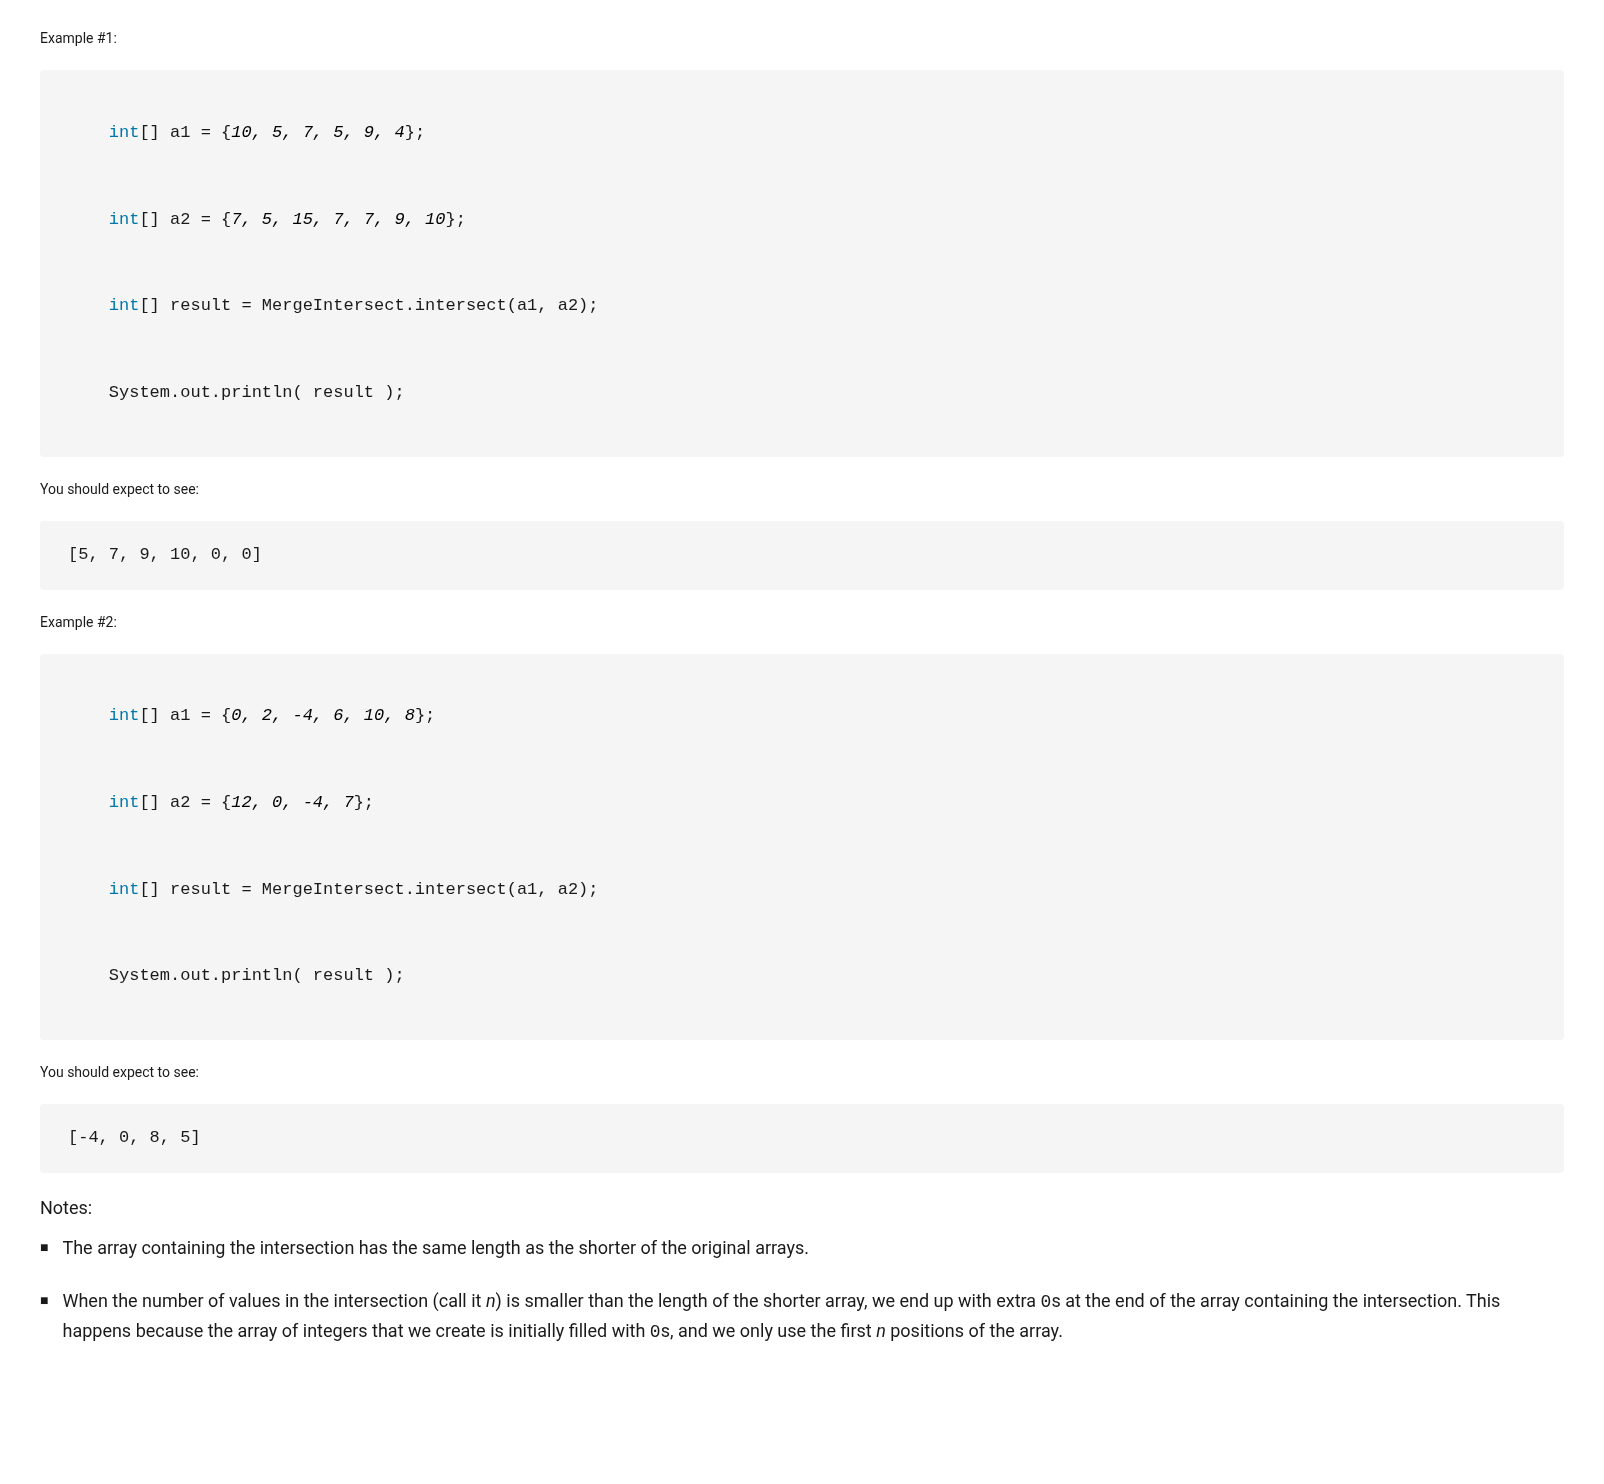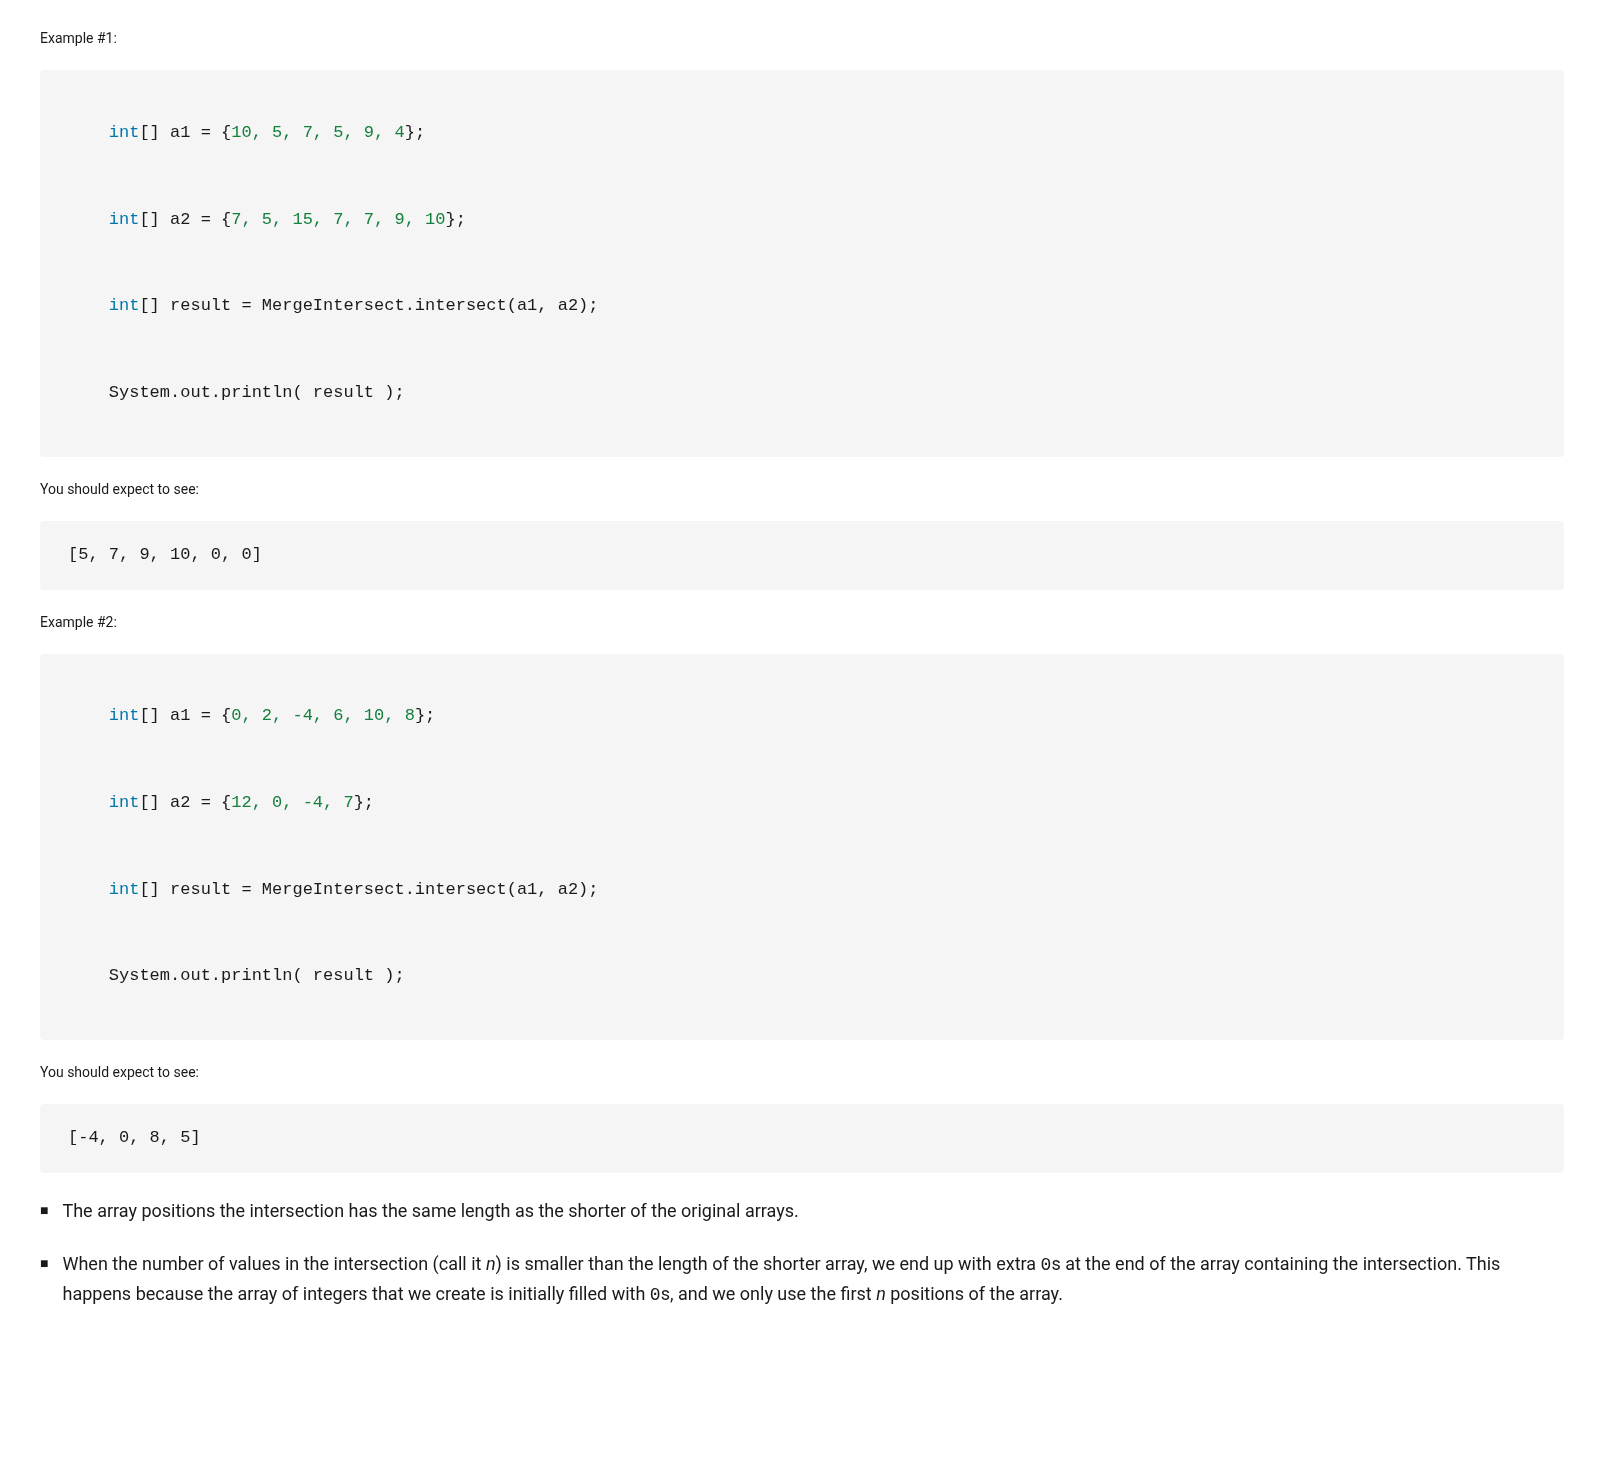--- a/index.html
+++ b/index.html
@@ -43,21 +43,22 @@
     .kw-type {
       color: #0077aa;
       margin-top: 12px;
     }
 
     .bracket {
       color: #1a1a1a;
     }
 
     .num-highlight {
-      color: #15803d;
+      color: #000000;
+      font-style: italic;
     }
 
     .notes-section {
       margin-top: 10px;
     }
 
     .notes-label {
       font-size: 18px;
       font-weight: 400;
       margin-bottom: 16px;
@@ -138,24 +139,25 @@
   </span>
 </div>
 
 <div class="section-label spacer">You should expect to see:</div>
 
 <div class="code-block spacer">
   <span class="code-line">[-4, 0, 8, 5]</span>
 </div>
 
 <div class="notes-section">
+  <div class="notes-label">Notes:</div>
 
   <div class="note-item">
     <span class="note-bullet">■</span>
-    <span class="note-text">The array positions the intersection has the same length as the shorter of the original arrays.</span>
+    <span class="note-text">The array containing the intersection has the same length as the shorter of the original arrays.</span>
   </div>
 
   <div class="note-item">
     <span class="note-bullet">■</span>
     <span class="note-text">
       <span>When the number of values in the intersection (call it </span><span class="italic-n">n</span><span>) is smaller than the length of the shorter array, we end up with extra </span><span class="inline-code">0</span><span>s at the end of the array containing the intersection. This happens because the array of integers that we create is initially filled with </span><span class="inline-code">0</span><span>s, and we only use the first </span><span class="italic-n">n</span><span> positions of the array.</span>
     </span>
   </div>
 </div>
 

